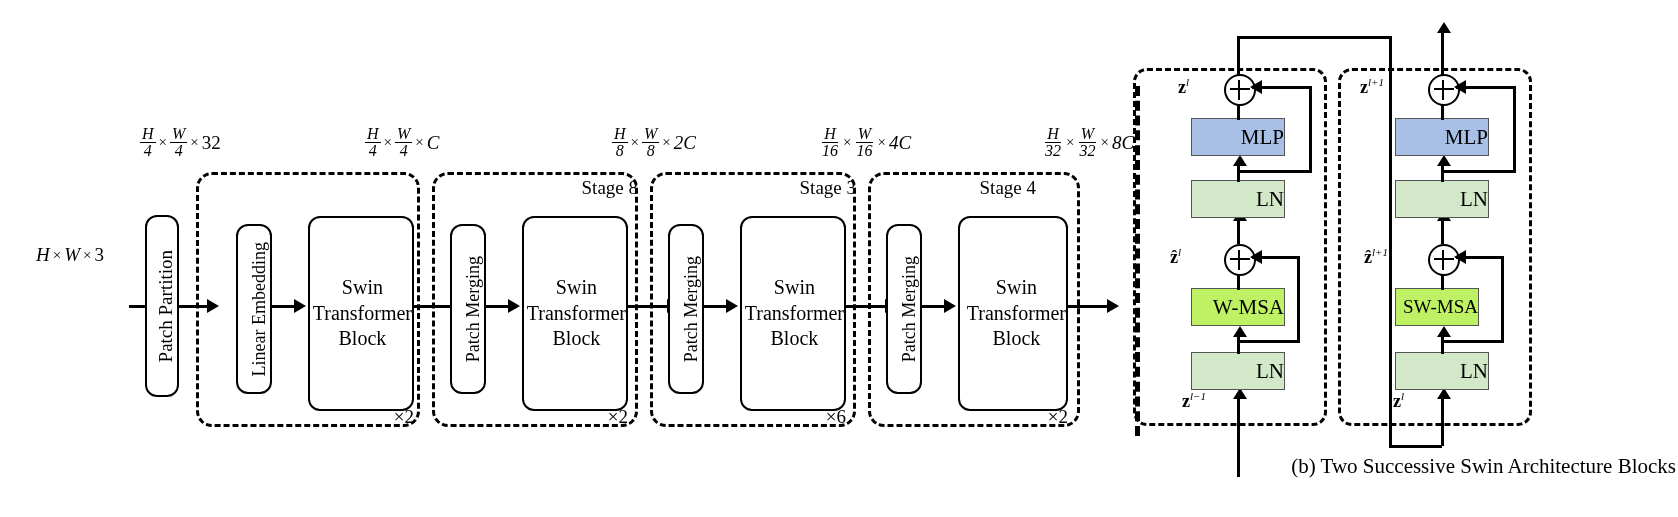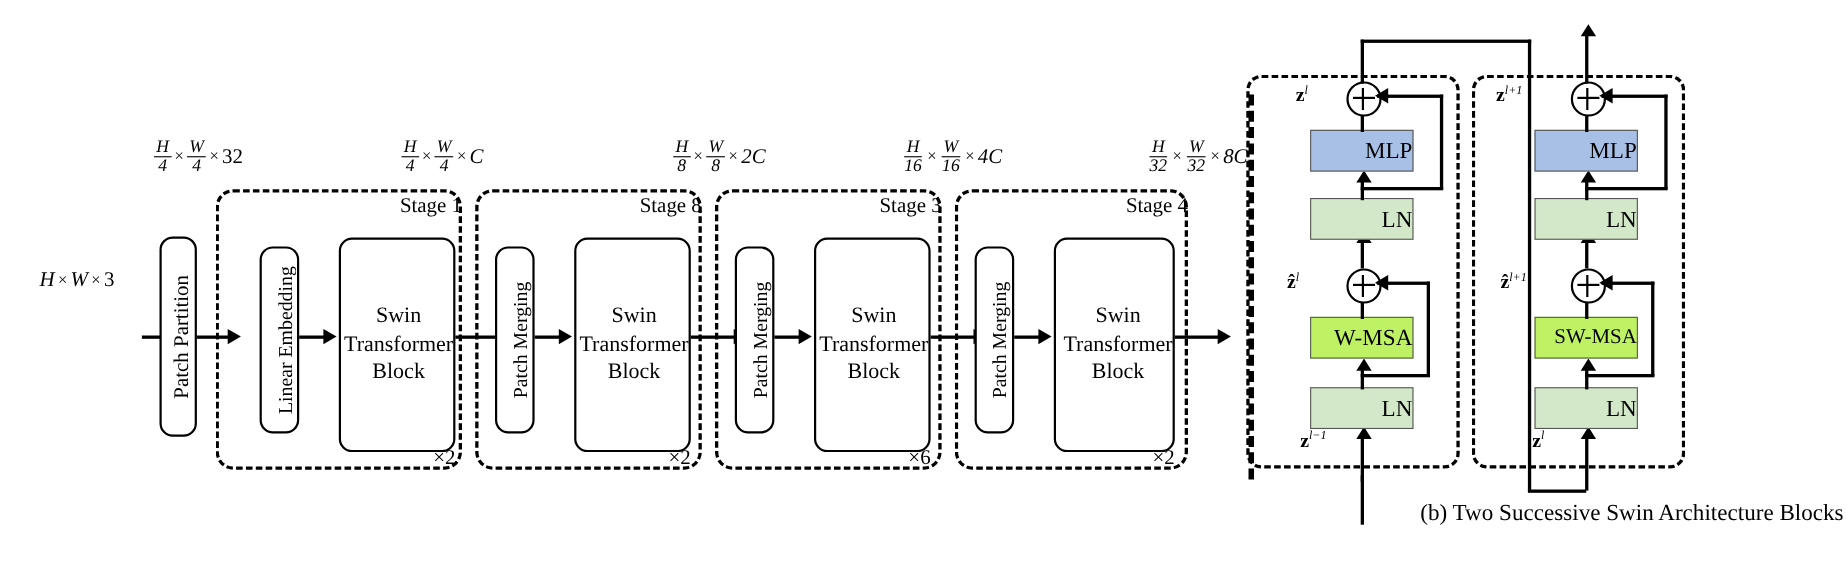--- a/index.html
+++ b/index.html
@@ -143,23 +143,20 @@
     <span class="times">×</span>
     <span class="frac">
         <span class="num">W</span>
         <span class="den">32</span>
       </span>
     <span class="times">×</span>
     <span class="it">8C</span>
   </div>
 
   <div class="abs dash-stage" style="left:196px;top:172px;width:224px;height:255px;"></div>
-  <div class="abs ctr" style="left:196px;top:176px;width:224px;height:24px;">
-    <span class="stage-title">Stage 1</span>
-  </div>
   <div class="abs round-box ctr" style="left:236px;top:224px;width:36px;height:170px;">
     <span class="vlabel" style="font-size:18px;">Linear Embedding</span>
   </div>
   <div class="ln-h" style="left:272px;top:305px;width:23px;"></div>
   <div class="ar-r" style="left:294px;top:299px;"></div>
   <div class="abs round-box ctr" style="left:308px;top:216px;width:106px;height:195px;">
     <div style="font-size:20px;line-height:1.28;">
       <div>Swin</div>
       <div>Transformer</div>
       <div>Block</div>
@@ -212,21 +209,21 @@
     </div>
   </div>
   <div class="abs ctr" style="left:740px;top:405px;width:106px;height:24px;">
     <span class="mult">×6</span>
   </div>
 
   <div class="ln-h" style="left:846px;top:305px;width:40px;"></div>
   <div class="ar-r" style="left:885px;top:299px;"></div>
 
   <div class="abs dash-stage" style="left:868px;top:172px;width:212px;height:255px;"></div>
-  <div class="abs ctr" style="left:868px;top:176px;width:212px;height:24px;">
+  <div class="abs ctr" style="left:824px;top:176px;width:212px;height:24px;">
     <span class="stage-title">Stage 4</span>
   </div>
   <div class="abs round-box ctr" style="left:886px;top:224px;width:36px;height:170px;">
     <span class="vlabel" style="font-size:18px;">Patch Merging</span>
   </div>
   <div class="ln-h" style="left:922px;top:305px;width:23px;"></div>
   <div class="ar-r" style="left:944px;top:299px;"></div>
   <div class="abs round-box ctr" style="left:958px;top:216px;width:110px;height:195px;">
     <div style="font-size:20px;line-height:1.28;">
       <div>Swin</div>
@@ -318,21 +315,21 @@
     <b>z</b><sup>l</sup>
   </div>
 
   <div class="abs blk ctr blk-ln" style="left:245px;top:352px;width:94px;height:38px;">
     <span>LN</span>
   </div>
 
   <div class="ln-v" style="left:291px;top:334px;height:20px;"></div>
   <div class="ar-u" style="left:287px;top:326px;"></div>
 
-  <div class="abs blk ctr blk-wmsa" style="left:245px;top:288px;width:94px;height:38px;">
+  <div class="abs blk ctr blk-wmsa" style="left:245px;top:288px;width:84px;height:38px;">
     <span style="font-size:19px;">SW-MSA</span>
   </div>
 
   <div class="ln-v" style="left:291px;top:272px;height:18px;"></div>
 
   <div class="plus" style="left:278px;top:244px;"></div>
   <div class="abs zsym" style="left:214px;top:246px;">
     <span class="hat"><b>ẑ</b></span><sup>l+1</sup>
   </div>
   <div class="ln-h" style="left:306px;top:256px;width:48px;"></div>

